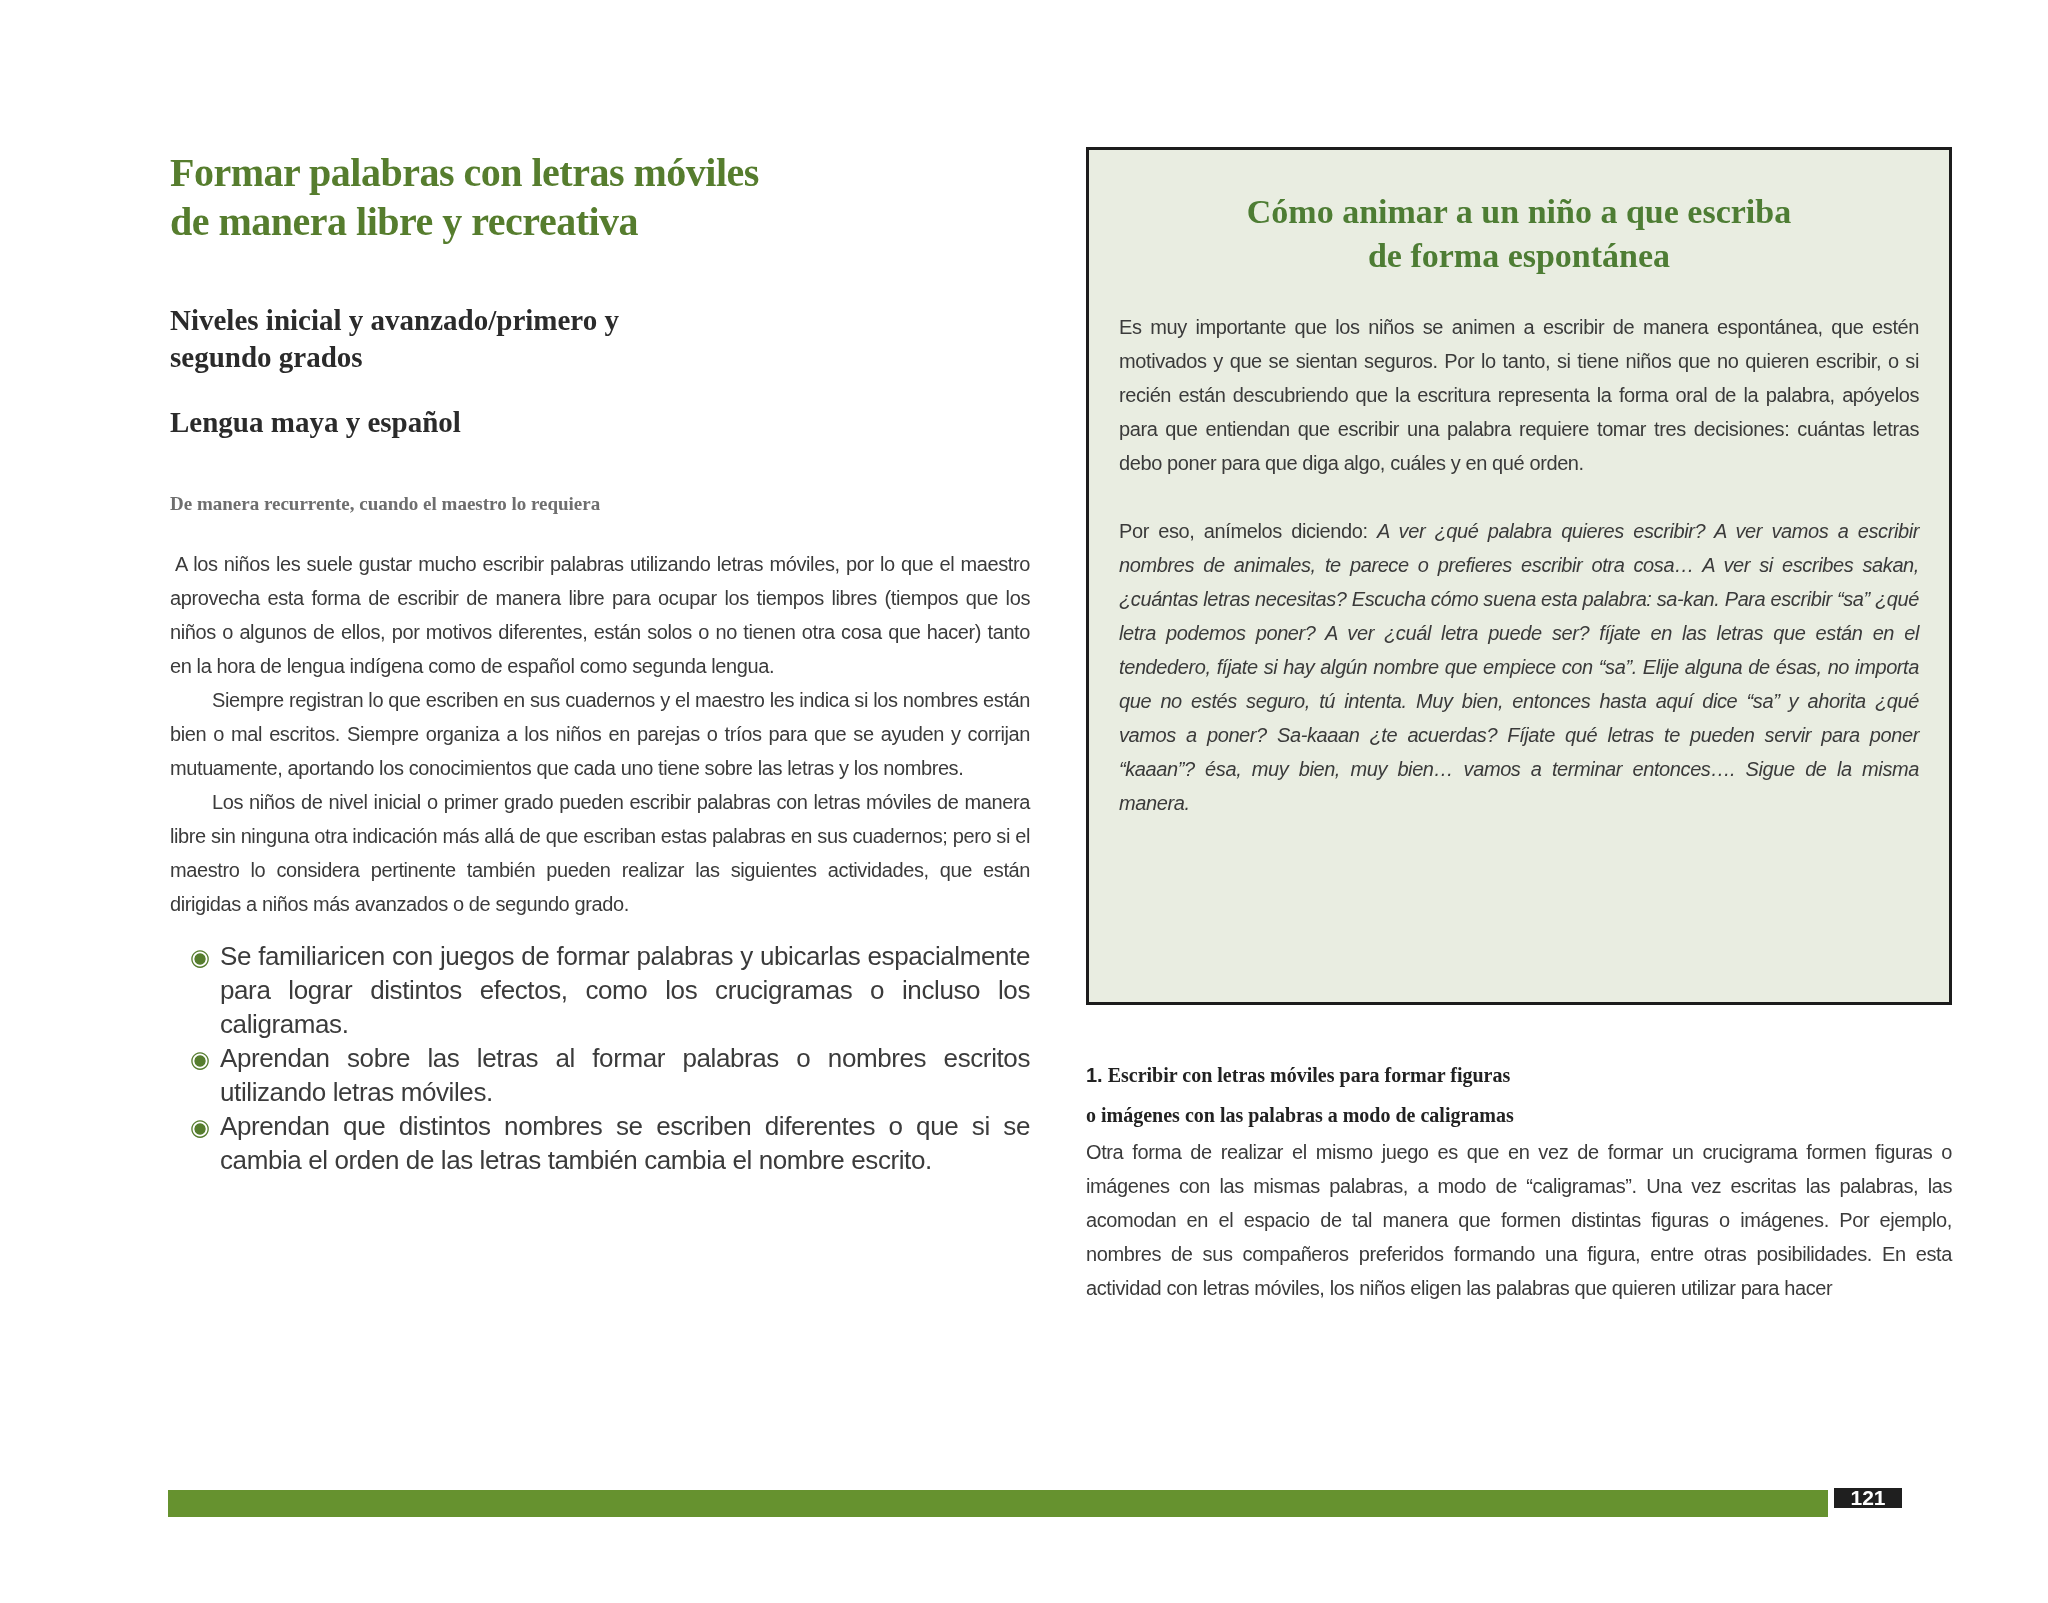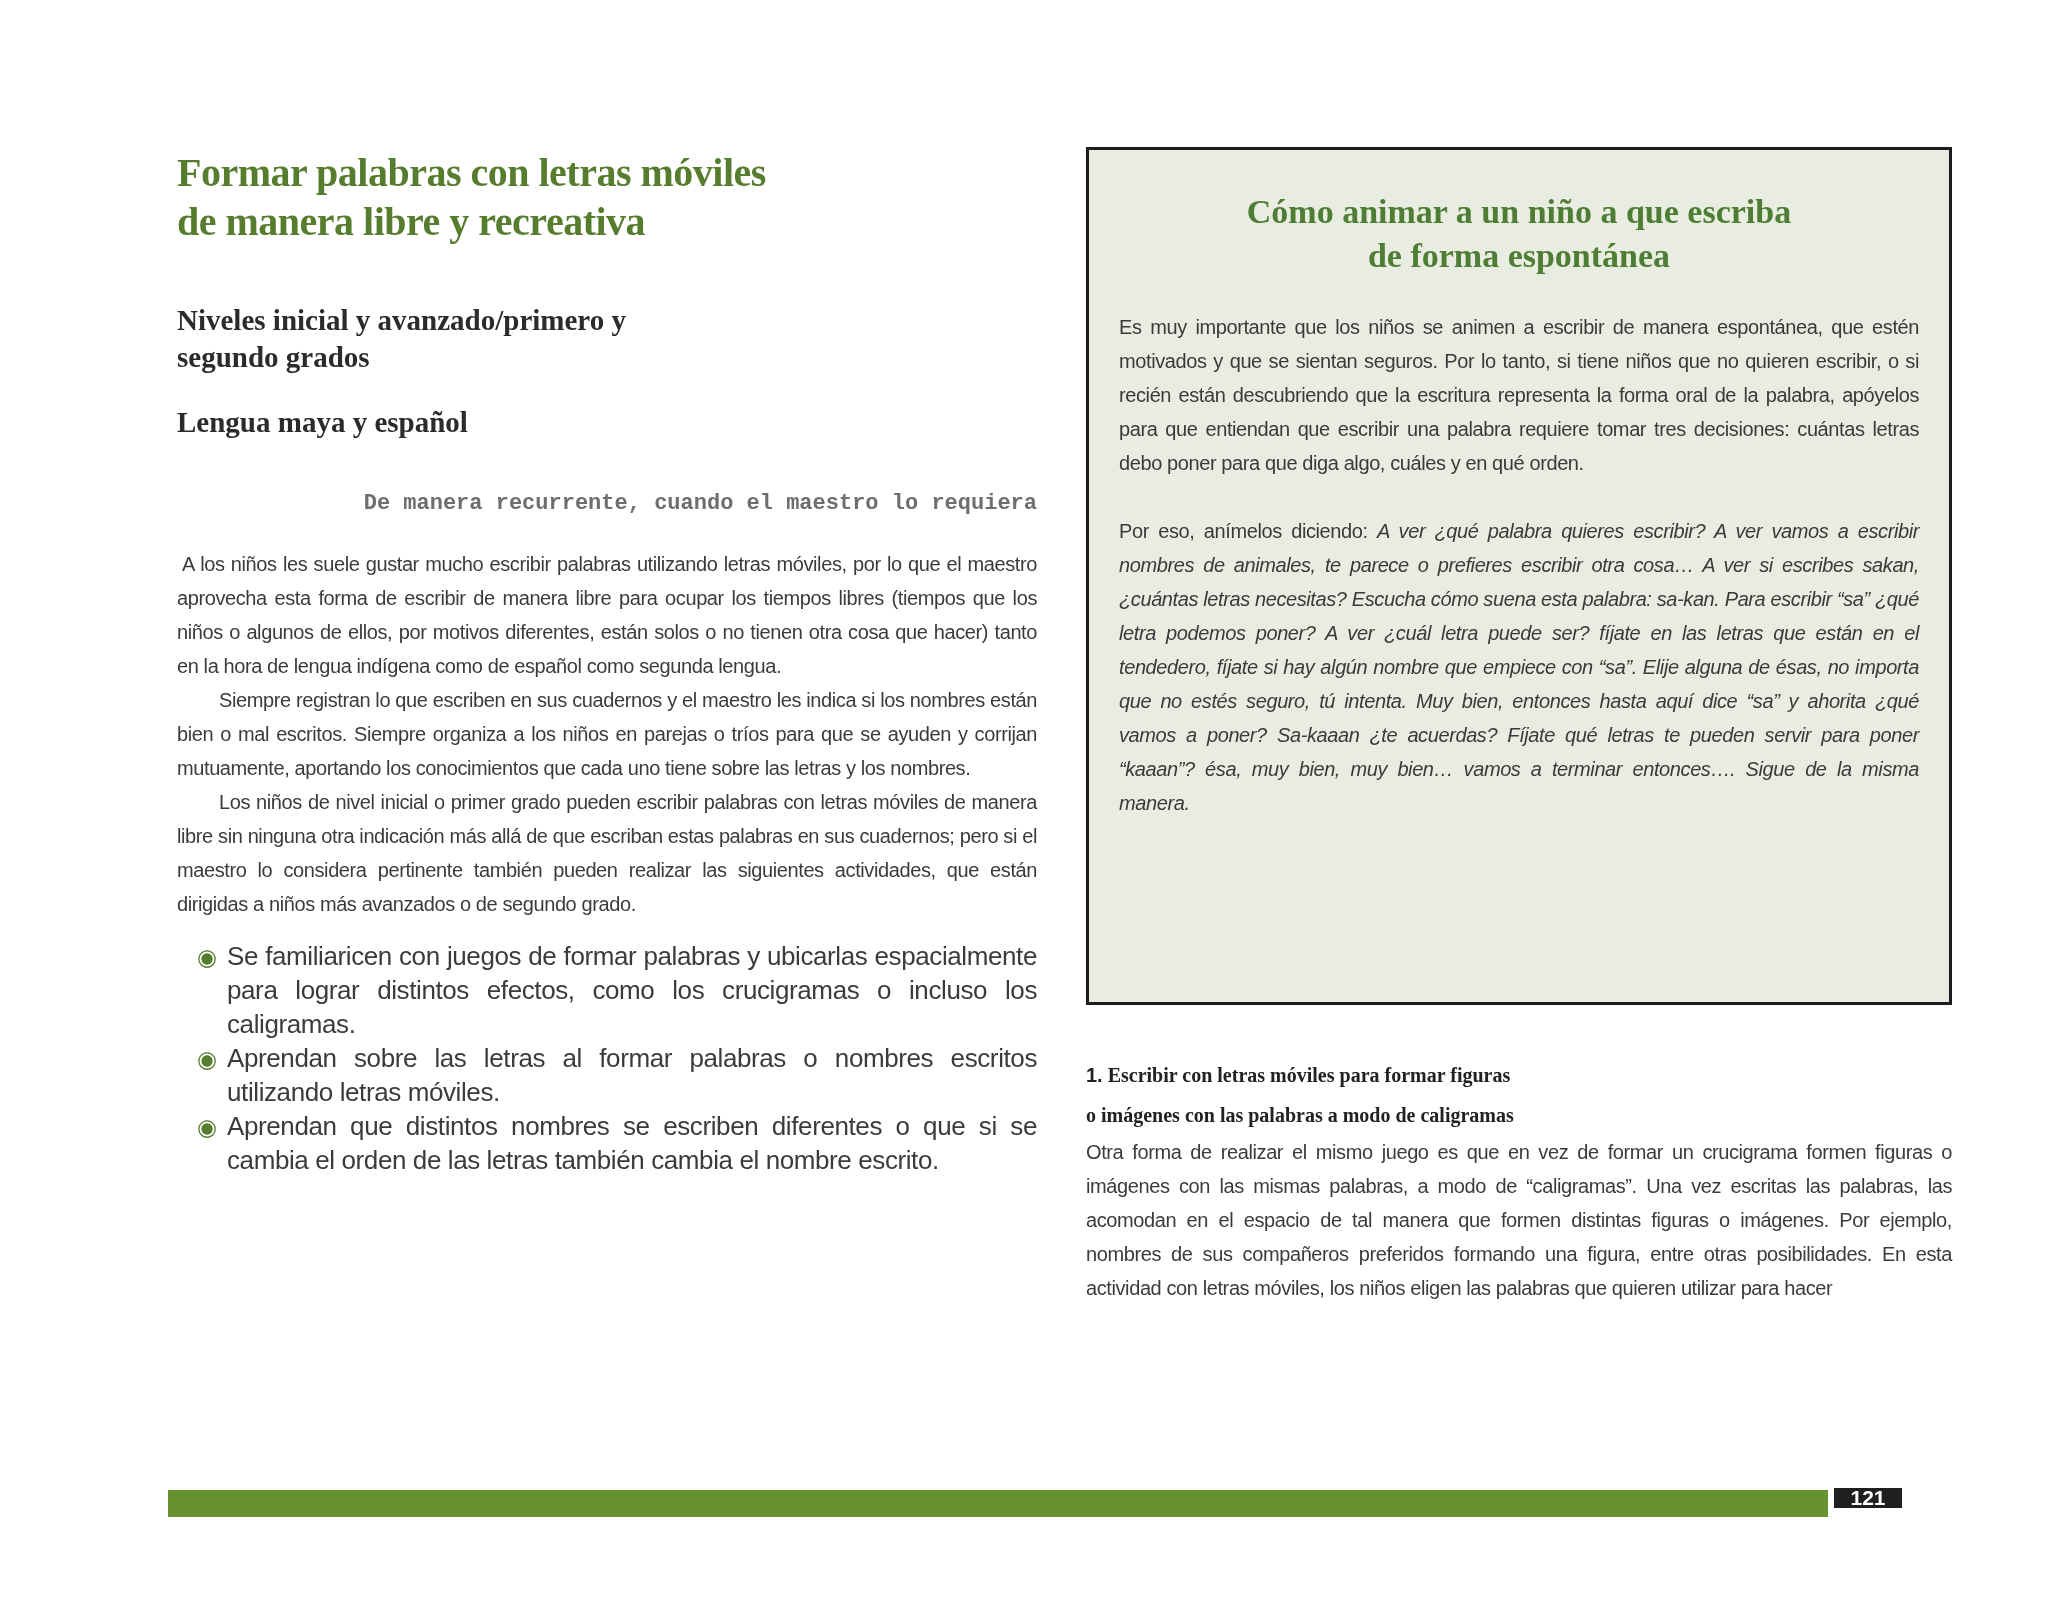--- a/index.html
+++ b/index.html
@@ -4,34 +4,34 @@
 <style>
   html,body { margin:0; padding:0; background:#ffffff; }
   .page {
     position:relative; width:2048px; height:1603px;
     background:#ffffff; overflow:hidden;
     font-family:"Liberation Sans", sans-serif;
   }
   .pre { white-space:pre-line; }
 
   
-  .left-col { position:absolute; left:177px; top:148px; width:860px; }
+  .left-col { position:absolute; left:170px; top:148px; width:860px; }
   .doc-title {
     font-family:"Liberation Serif", serif; font-weight:600;
     font-size:40px; line-height:49px; letter-spacing:-0.5px;
     color:#567d2e; margin:0 0 56px 0;
   }
   .subhead {
     font-family:"Liberation Serif", serif; font-weight:700;
     font-size:29px; line-height:37px; color:#2b2b2b; margin:0 0 28px 0;
   }
   .subhead.lang { margin-bottom:46px; }
   .grayhead {
-    font-family:Liberation Mono, monospace; font-weight:600;
-    font-size:22px; line-height:34px; color:#6e6e6e; margin:0 0 26px 0;text-align:right;
+    font-family:Liberation Serif, serif; font-weight:600;
+    font-size:19px; line-height:34px; color:#6e6e6e; margin:0 0 26px 0;
   }
   p.body {
     font-size:20px; line-height:34px; letter-spacing:-0.4px;
     color:#3b3b3b; text-align:justify; margin:0;
   }
   .p-first { text-indent:5px; }
   .indent  { text-indent:42px; }
 
   ul.bullets { list-style:none; margin:18px 0 0 0; padding:0; }
   ul.bullets li {

